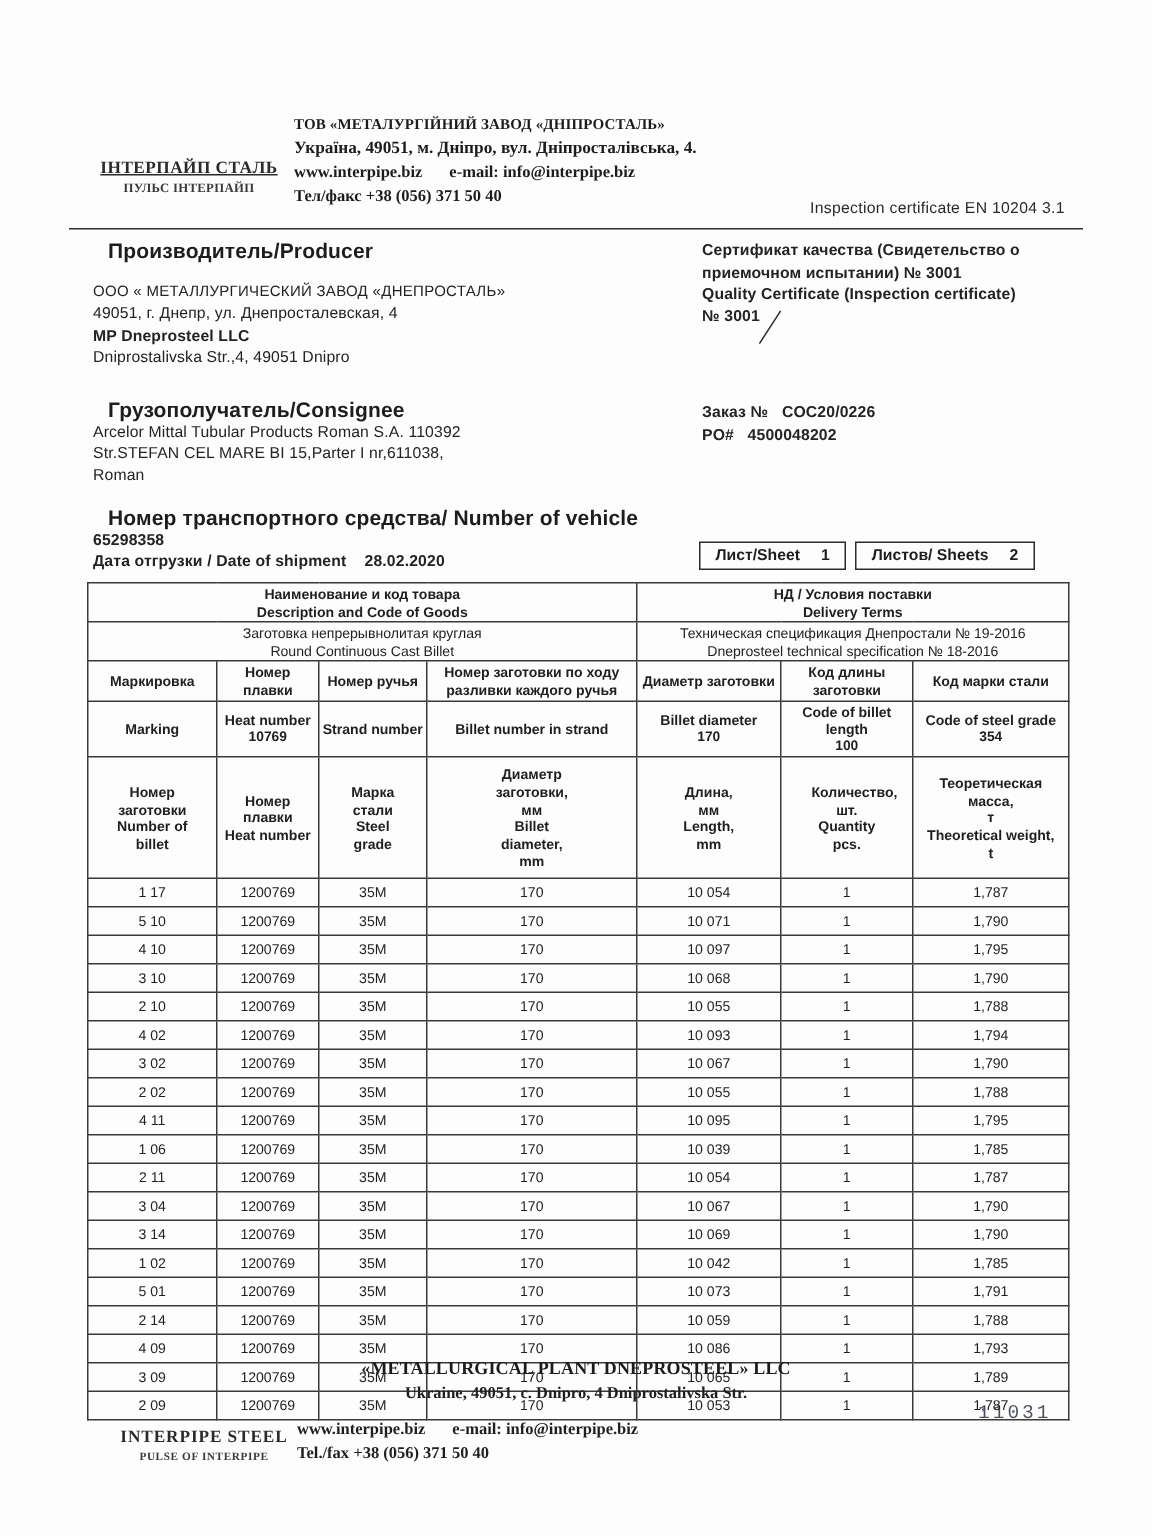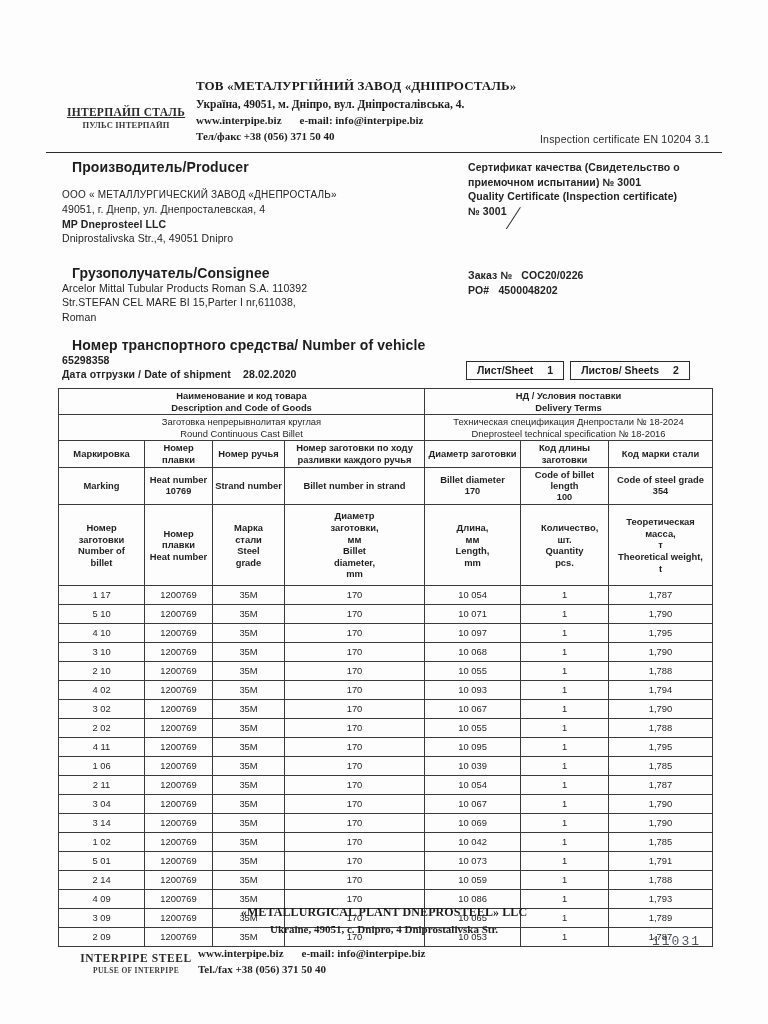--- a/index.html
+++ b/index.html
@@ -51,24 +51,23 @@
     color: #3a3a3a;
     margin-top: 2px;
   }
   .lh-body {
     position: absolute;
     left: 150px; top: 0;
     font-family: "Liberation Serif", serif;
     color: #1c1c1c;
   }
   .lh-body .company {
-    font-size: 13px;
+    font-size: 10px;
     font-weight: bold;
     letter-spacing: 0.1px;
-    text-align: right;
   }
   .lh-body .addr {
     font-size: 11.5px;
     font-weight: bold;
     margin-top: 4px;
   }
   .lh-body .web {
     font-size: 11px;
     font-weight: bold;
     margin-top: 4px;
@@ -331,21 +330,21 @@
           <div>Delivery Terms</div>
         </td>
       </tr>
 
       <tr>
         <td class="pad-a" colspan="4">
           <div>Заготовка непрерывнолитая круглая</div>
           <div>Round Continuous Cast Billet</div>
         </td>
         <td class="pad-a" colspan="3">
-          <div>Техническая спецификация Днепростали № 18-2024</div>
+          <div>Техническая спецификация Днепростали № 19-2016</div>
           <div>Dneprosteel technical specification № 18-2016</div>
         </td>
       </tr>
 
       <tr>
         <td class="hd pad-b">Маркировка</td>
         <td class="hd pad-b">Номер плавки</td>
         <td class="hd pad-b">Номер ручья</td>
         <td class="hd pad-b">Номер заготовки по ходу разливки каждого ручья</td>
         <td class="hd pad-b">Диаметр заготовки</td>

